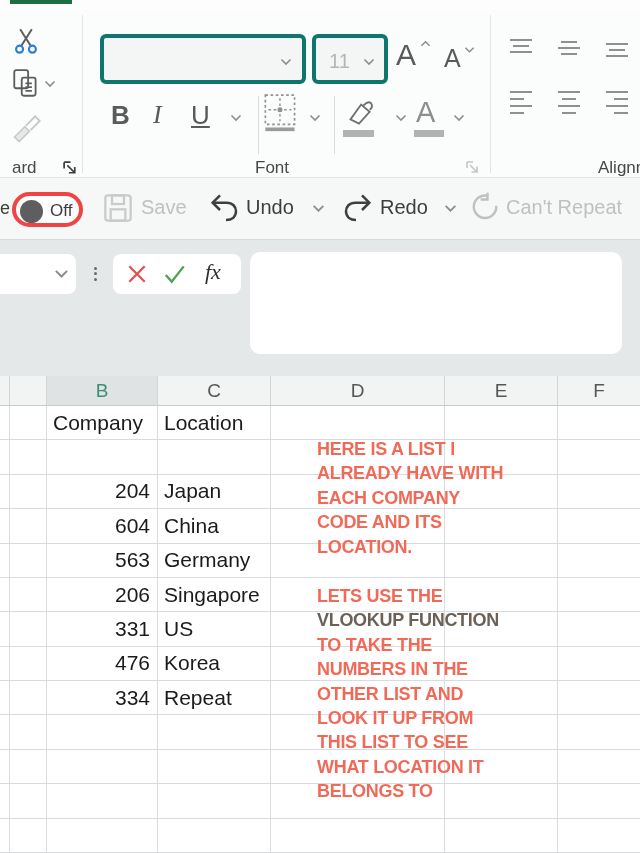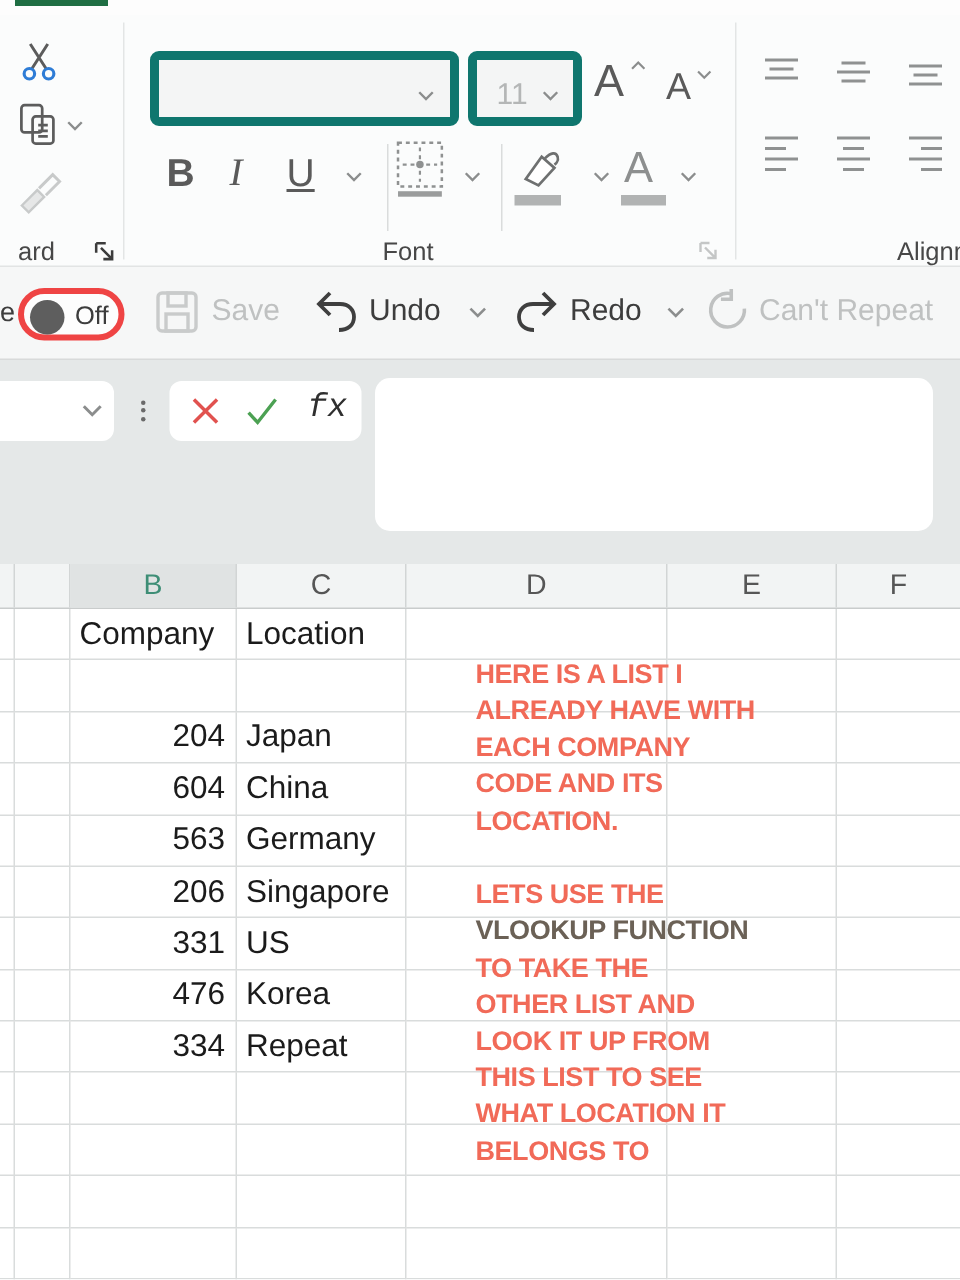--- a/index.html
+++ b/index.html
@@ -7,39 +7,39 @@
   #stage{position:relative;width:640px;height:853px;overflow:hidden;background:#fff;
          font-family:"Liberation Sans",sans-serif;color:#3d3d3d;}
   .abs{position:absolute;}
 
   
   #tab-strip{top:0;left:0;width:640px;height:10px;background:#fdfdfd;}
   #green-tab{top:0;left:10px;width:62px;height:4px;background:#1f6e43;}
   #ribbon{top:10px;left:0;width:640px;height:168px;background:#fbfcfc;border-bottom:1px solid #e2e4e4;}
   .vsep{position:absolute;width:1px;background:#e3e5e5;}
   .ribbon-label{position:absolute;font-size:17px;color:#474747;}
-  .combo{position:absolute;background:#f4f5f5;border:6px solid #0f766e;border-radius:6px;}
+  .combo{position:absolute;background:#f4f5f5;border:4px solid #0f766e;border-radius:6px;}
   .chev{stroke:#8b8d8d;stroke-width:1.6;fill:none;}
   .iconline{stroke:#5c5c5c;stroke-width:1.7;fill:none;}
   .disabled-ic{stroke:#c8caca;fill:none;stroke-width:1.7;}
   .fmt-btn{position:absolute;font-size:26px;color:#5a5a5a;line-height:1;}
   .under-bar{position:absolute;height:7px;background:#b1b3b3;}
   .align-ic line{stroke:#8f9191;stroke-width:2;}
 
   
   #qat{top:178px;left:0;width:640px;height:62px;background:#f6f7f7;border-bottom:1px solid #d8dada;}
   .qat-label{position:absolute;font-size:20px;color:#3d3d3d;}
   .qat-label.dim{color:#bfc1c1;}
   #autosave-toggle{top:14px;left:12px;width:71px;height:35px;border:4px solid #ef4444;border-radius:18px;background:#fdfdfd;}
   #autosave-knob{top:4px;left:4px;width:23px;height:23px;border-radius:50%;background:#5e5e5e;}
 
   
   #fzone{top:240px;left:0;width:640px;height:136px;background:#e5e8e8;}
   .whitebox{position:absolute;background:#fff;border-radius:8px;}
-  #fx-text{font-family:Liberation Mono, monospace;font-style:italic;font-size:22px;color:#2f2f2f;}
+  #fx-text{font-family:Liberation Serif, serif;font-style:italic;font-size:22px;color:#2f2f2f;}
   .dot{width:3px;height:3px;border-radius:50%;background:#6a6a6a;margin:2.5px 0;}
 
   
   #sheet{top:376px;left:0;width:640px;height:477px;background:#fff;}
   #col-headers{position:absolute;top:0;left:0;width:640px;height:30px;display:grid;
     grid-template-columns:10px 37px 111px 113px 174px 113px 1fr;background:#f2f4f4;border-bottom:1px solid #c9cccc;}
   .colh{border-right:1px solid #d2d5d5;display:flex;align-items:center;justify-content:center;
         font-size:19px;color:#565656;}
   .colh.sel{background:#e0e3e3;color:#3e8e76;}
   #grid{position:absolute;top:30px;left:0;width:640px;}
@@ -401,20 +401,21 @@
     <div>HERE IS A LIST I</div>
     <div>ALREADY HAVE WITH</div>
     <div>EACH COMPANY</div>
     <div>CODE AND ITS</div>
     <div>LOCATION.</div>
   </div>
   <div class="abs note" style="left:317px;top:584px">
     <div>LETS USE THE</div>
     <div class="dark">VLOOKUP FUNCTION</div>
     <div>TO TAKE THE</div>
+    <div>NUMBERS IN THE</div>
     <div>OTHER LIST AND</div>
     <div>LOOK IT UP FROM</div>
     <div>THIS LIST TO SEE</div>
     <div>WHAT LOCATION IT</div>
     <div>BELONGS TO</div>
   </div>
 
 </div>
 
 </body></html>

